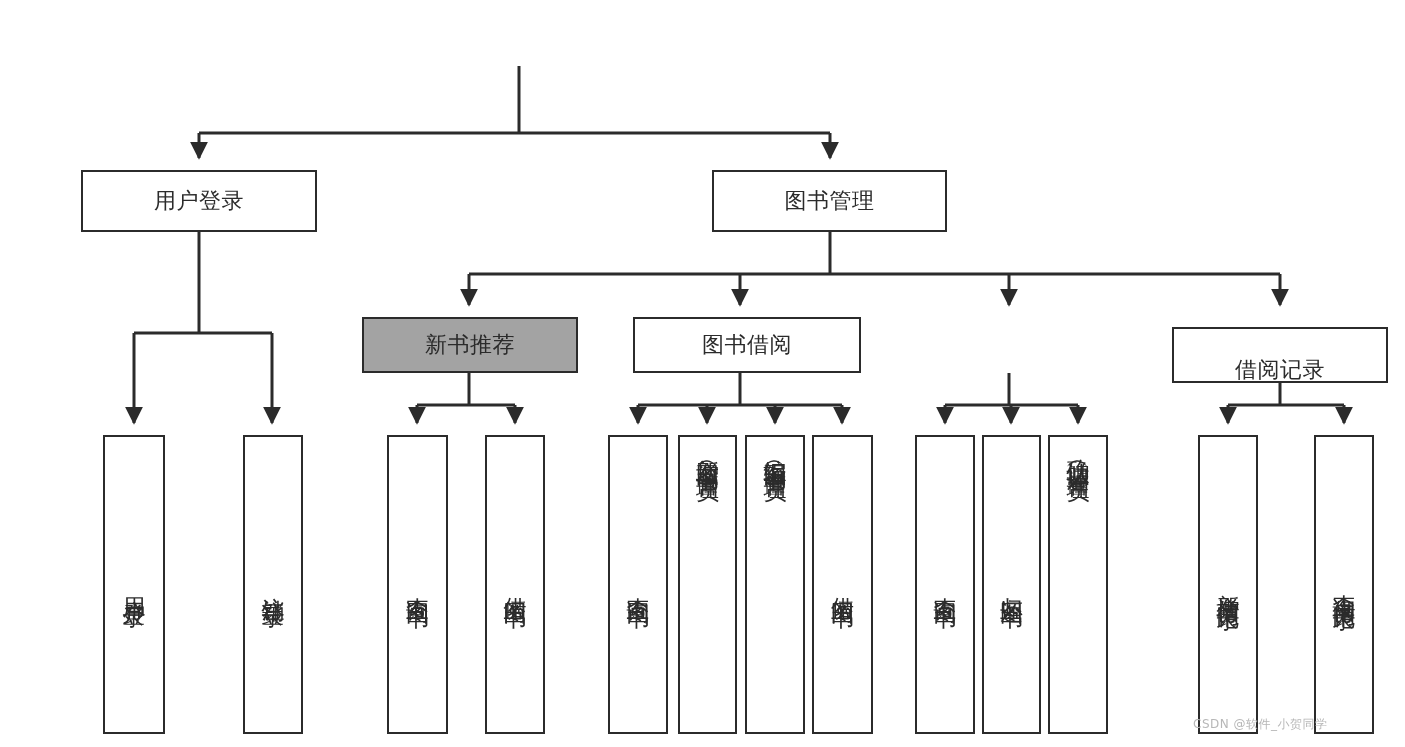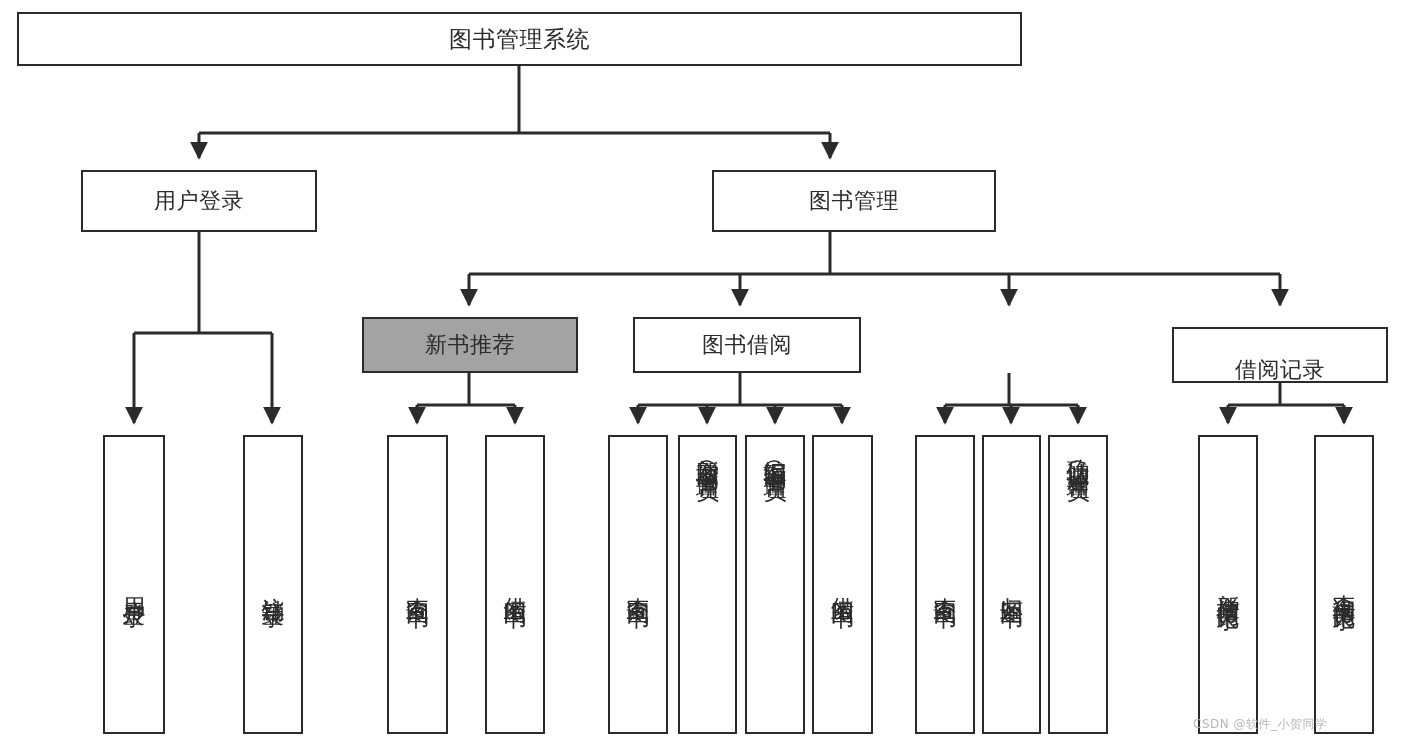--- a/index.html
+++ b/index.html
@@ -123,28 +123,25 @@
       <path d="M 1011 405 L 1011 423" marker-end="url(#arrow)"></path>
       <path d="M 1078 405 L 1078 423" marker-end="url(#arrow)"></path>
 
       <path d="M 1280 373 L 1280 405"></path>
       <path d="M 1228 405 L 1344 405"></path>
       <path d="M 1228 405 L 1228 423" marker-end="url(#arrow)"></path>
       <path d="M 1344 405 L 1344 423" marker-end="url(#arrow)"></path>
     </g>
   </svg>
 
-  <div class="node horiz root" id="node-root" style="left: 17px; top: 12px; width: 1005px; height: 54px; border-color: rgb(43, 43, 43); background: rgb(255, 255, 255); color: rgb(43, 43, 43);">
-    <span class="label">图书管理系统</span>
-  </div>
 
   <div class="node horiz" id="node-l2-0" style="left: 81px; top: 170px; width: 236px; height: 62px; border-color: rgb(43, 43, 43); background: rgb(255, 255, 255); color: rgb(43, 43, 43);">
     <span class="label">用户登录</span>
   </div>
-  <div class="node horiz" id="node-l2-1" style="left: 712px; top: 170px; width: 284px; height: 62px; border-color: rgb(43, 43, 43); background: rgb(255, 255, 255); color: rgb(43, 43, 43);">
+  <div class="node horiz" id="node-l2-1" style="left: 712px; top: 170px; width: 235px; height: 62px; border-color: rgb(43, 43, 43); background: rgb(255, 255, 255); color: rgb(43, 43, 43);">
     <span class="label">图书管理</span>
   </div>
 
   <div class="node horiz" id="node-l3-0" style="left: 362px; top: 317px; width: 216px; height: 56px; border-color: rgb(43, 43, 43); background: #a3a3a3; color: rgb(43, 43, 43);">
     <span class="label">新书推荐</span>
   </div>
   <div class="node horiz" id="node-l3-1" style="left: 633px; top: 317px; width: 228px; height: 56px; border-color: rgb(43, 43, 43); background: rgb(255, 255, 255); color: rgb(43, 43, 43);">
     <span class="label">图书借阅</span>
   </div>
   <div class="node horiz" id="node-l3-3" style="left: 1172px; top: 327px; width: 216px; height: 56px; border-color: rgb(43, 43, 43); background: rgb(255, 255, 255); color: rgb(43, 43, 43); align-items: flex-end;">

